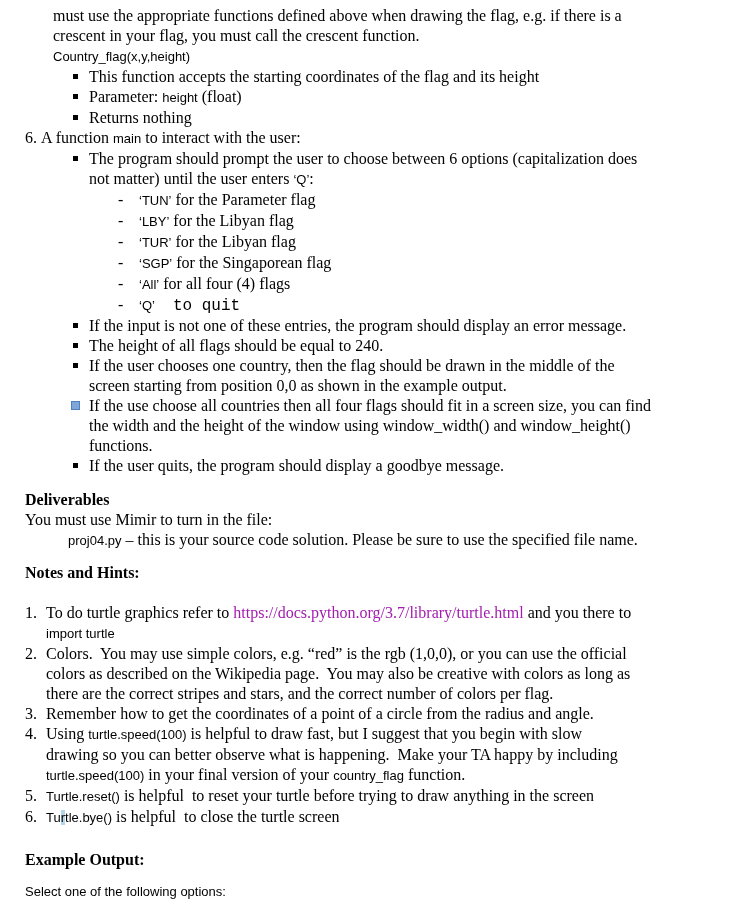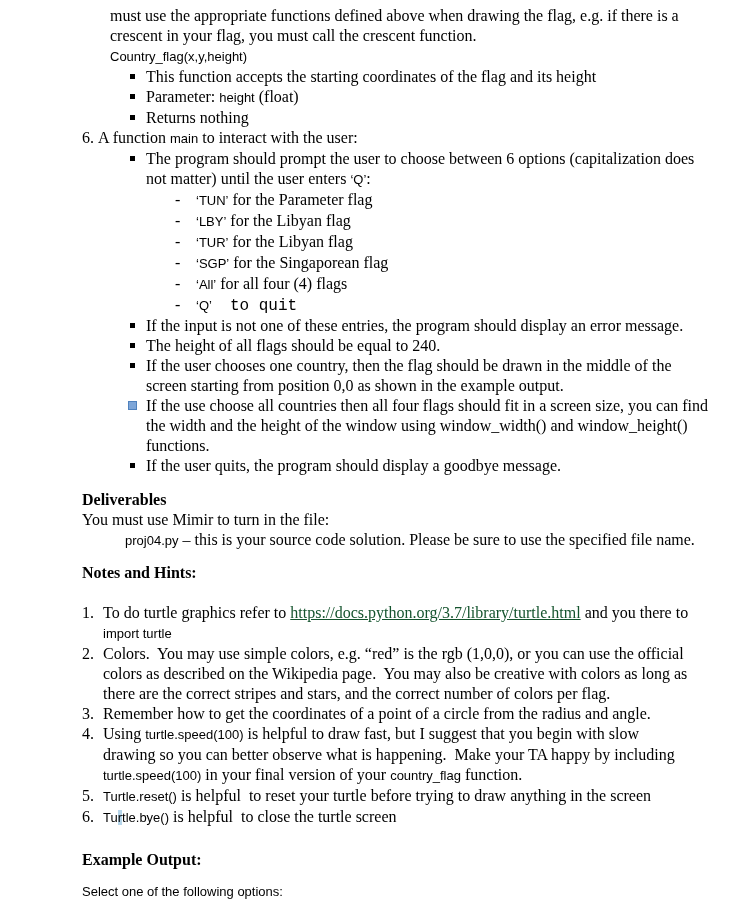--- a/index.html
+++ b/index.html
@@ -1,38 +1,38 @@
 <!DOCTYPE html>
 <html><head>
 <meta charset="utf-8">
 <style>
   html,body{margin:0;padding:0;background:#ffffff;}
   body{
     width:740px;height:904px;overflow:hidden;
     font-family:"Liberation Serif",serif;
     font-size:16px;color:#000;
   }
-  .page{box-sizing:border-box;width:696px;height:904px;padding:6px 20px 0 41px;position:relative;margin-left:41px;}
+  .page{box-sizing:border-box;width:696px;height:904px;padding:6px 20px 0 25px;position:relative;}
   .line{line-height:20px;white-space:pre;position:relative;}
   
   .ind-para{padding-left:28px;}
   .ind-num-item{padding-left:16px;}
   .ind-bullet{padding-left:64px;}
   .ind-dash{padding-left:114px;}
   .ind-proj{padding-left:43px;}
   .ind-note{padding-left:21px;}
   
   .num{position:absolute;left:0;top:0;}
   .sq{position:absolute;left:48px;top:7px;width:5px;height:5px;background:#000;}
   .sq-blue{position:absolute;left:46px;top:5px;width:7px;height:7px;background:#7ea6d8;border:1px solid #4f81bd;}
   .dash{position:absolute;left:93px;top:0;}
   
   .c{font-family:Liberation Sans, sans-serif;font-size:13px;}
   .b{font-weight:bold;}
-  .lnk{color:#14532d;text-decoration:underline;cursor:pointer;}
+  .lnk{color:#a21caf;cursor:pointer;}
   .hl{background:#b5d5ea;}
   .qgap{margin-left:18px;font-family:Liberation Mono, monospace;}
   
   .sec-deliv{margin-top:14px;}
   .sec-notesh{margin-top:12px;}
   .sec-notes{margin-top:20px;}
   .sec-exh{margin-top:22px;}
   .console{margin-top:12px;}
   .console .line{line-height:20px;}
 </style>

